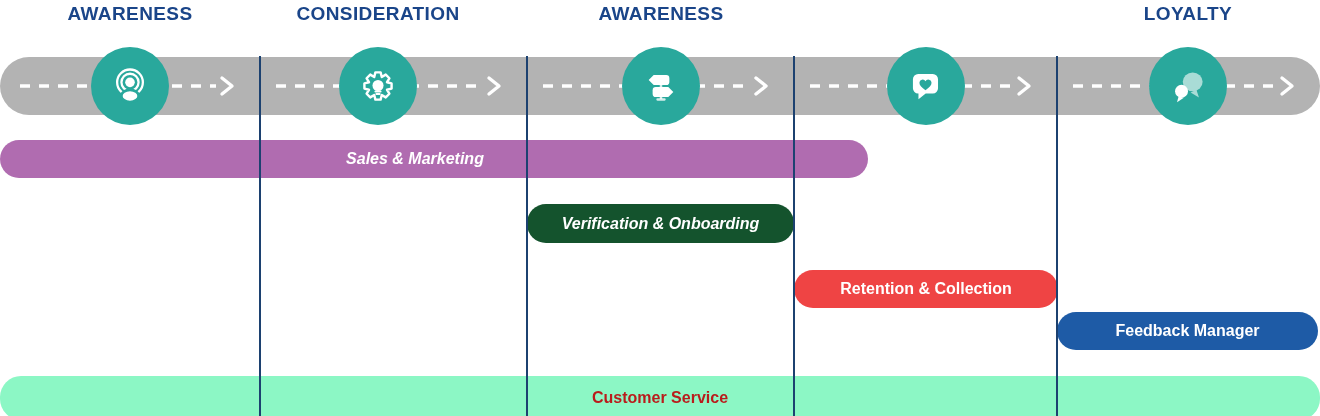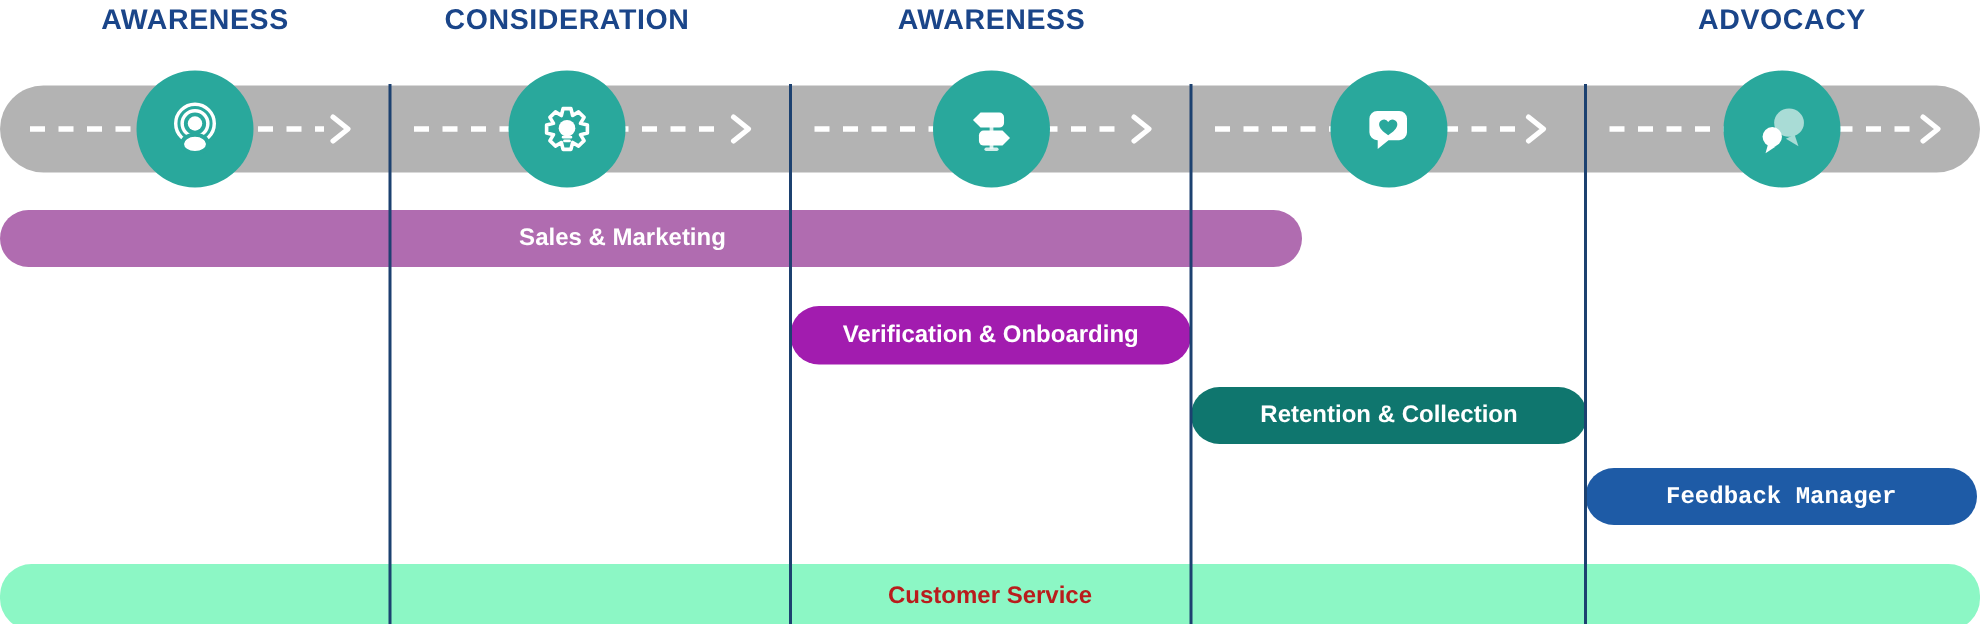--- a/index.html
+++ b/index.html
@@ -48,36 +48,36 @@
   .fill-teal{fill:var(--node-teal);}
   .fill-lightteal{fill:var(--bubble-light-teal);}
   .pole{fill:#fff;opacity:.8;}
   
   .bar{
     position:absolute;height:38px;border-radius:19px;
     display:flex;align-items:center;justify-content:center;
     z-index:3;
   }
   .bar-label{font-size:16px;font-weight:700;white-space:nowrap;}
-  .bar-sales{left:0;top:140px;width:868px;}
+  .bar-sales{left:0;top:140px;width:868px;font-style:italic;}
   .bar-sales .bar-label{transform:translateX(-19px);}
   .bar-verification{left:527px;top:204px;width:267px;height:39px;}
   .bar-retention{left:794px;top:258px;width:264px;}
   .bar-feedback{left:1057px;top:312px;width:261px;}
   .bar-customer{left:0;top:376px;width:1320px;height:44px;border-radius:21px;}
 </style>
 </head>
 <body>
 
 <div class="board">
 
   <div class="stage-header" style="left:10px">AWARENESS</div>
   <div class="stage-header" style="left:258px">CONSIDERATION</div>
   <div class="stage-header" style="left:541px">AWARENESS</div>
-  <div class="stage-header" style="left:1068px">ADVOCACY</div>
+  <div class="stage-header" style="left:1068px">LOYALTY</div>
 
   <div class="track"></div>
 
   <div class="divider" style="left:259px"></div>
   <div class="divider" style="left:526px"></div>
   <div class="divider" style="left:793px"></div>
   <div class="divider" style="left:1056px"></div>
 
   <svg class="connector" style="left:0;width:260px" viewBox="0 0 260 58">
     <path class="dash" d="M20,29 H216"></path>
@@ -134,26 +134,26 @@
       <ellipse class="fill-lightteal" cx="26.5" cy="18" rx="9.5" ry="9"></ellipse>
       <path class="fill-lightteal" d="M30,25.5 L32.5,33 L24.5,28.2 Z"></path>
       <circle class="fill-white" cx="15.8" cy="27" r="6.2"></circle>
       <path class="fill-white" d="M13,32 L11.5,37.5 L18,33.2 Z"></path>
     </svg>
   </div>
 
   <div class="bar bar-sales" style="background-color: rgb(176, 108, 176);">
     <span class="bar-label" style="color: rgb(255, 255, 255);">Sales &amp; Marketing</span>
   </div>
-  <div class="bar bar-verification" style="background-color: #a21caf;">
+  <div class="bar bar-verification" style="background-color: #14532d; font-style: italic;">
     <span class="bar-label" style="color: rgb(255, 255, 255);">Verification &amp; Onboarding</span>
   </div>
-  <div class="bar bar-retention" style="background-color: #0f766e;">
+  <div class="bar bar-retention" style="background-color: #ef4444; margin-top: 12px;">
     <span class="bar-label" style="color: rgb(255, 255, 255);">Retention &amp; Collection</span>
   </div>
-  <div class="bar bar-feedback" style="background-color: rgb(30, 91, 166); font-family: Liberation Mono, monospace;">
+  <div class="bar bar-feedback" style="background-color: rgb(30, 91, 166);">
     <span class="bar-label" style="color: rgb(255, 255, 255);">Feedback Manager</span>
   </div>
   <div class="bar bar-customer" style="background-color: rgb(140, 247, 197);">
     <span class="bar-label" style="color: #b91c1c;">Customer Service</span>
   </div>
 
 </div>
 
 </body></html>

